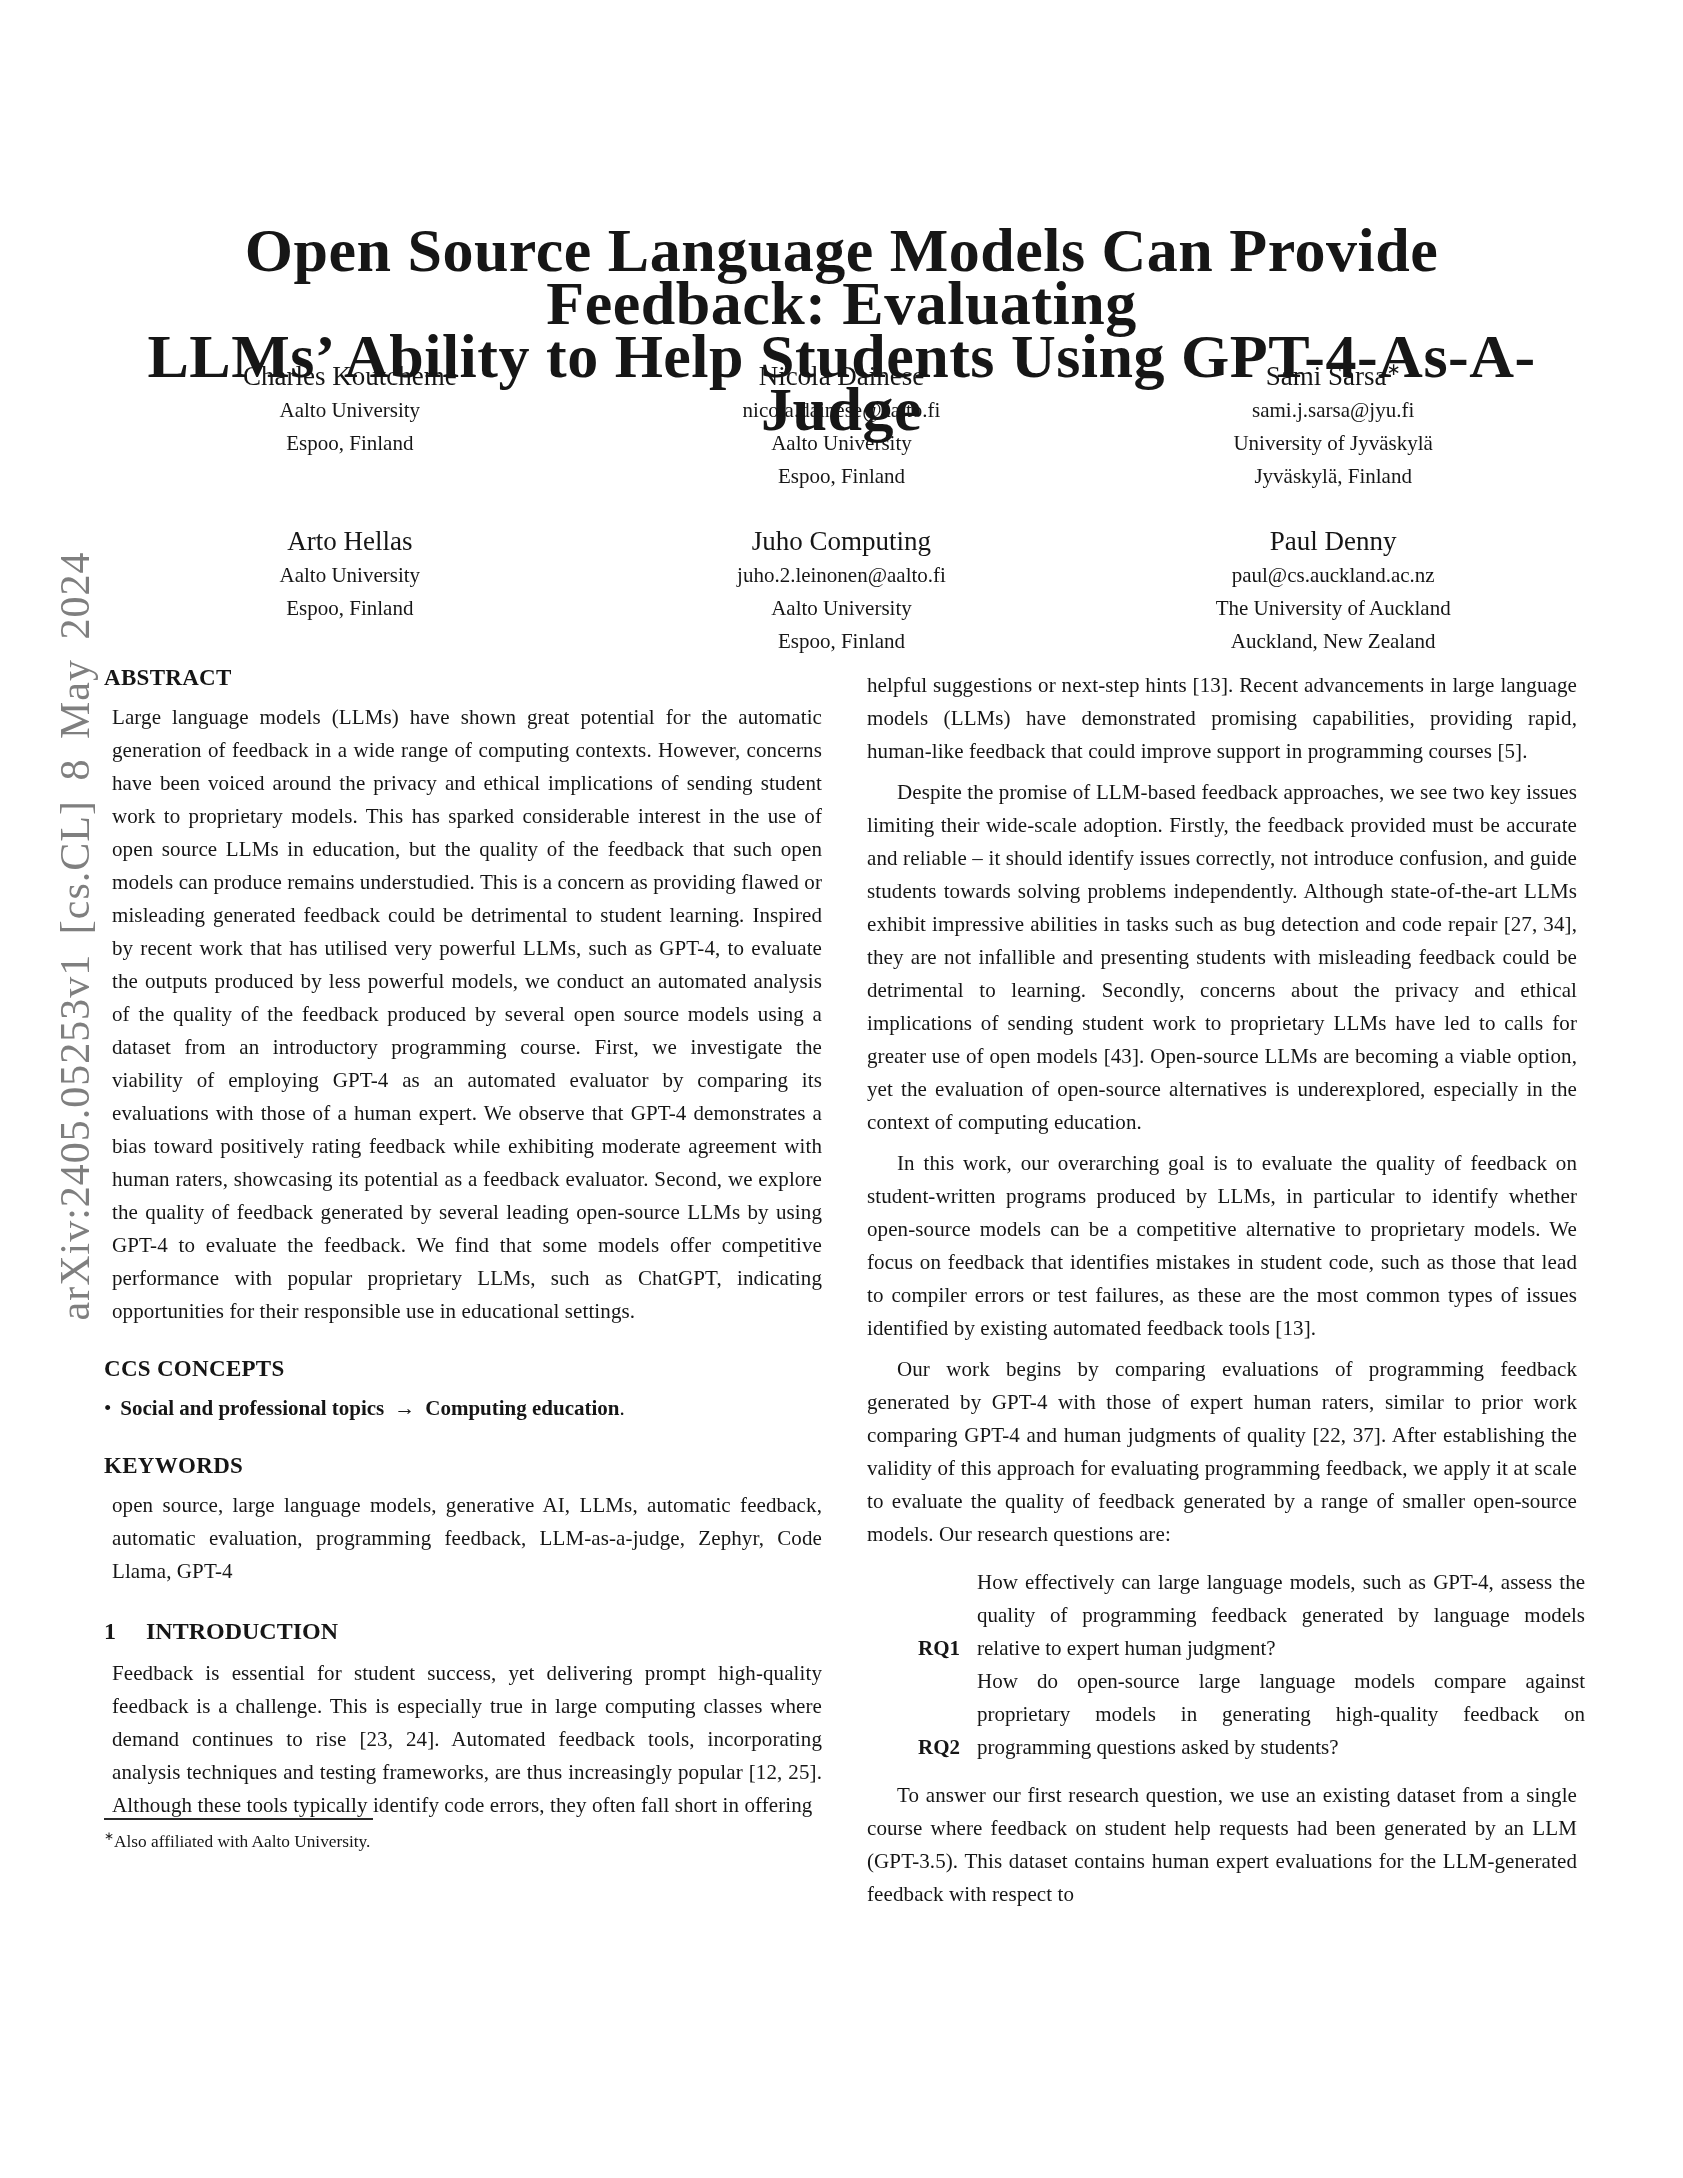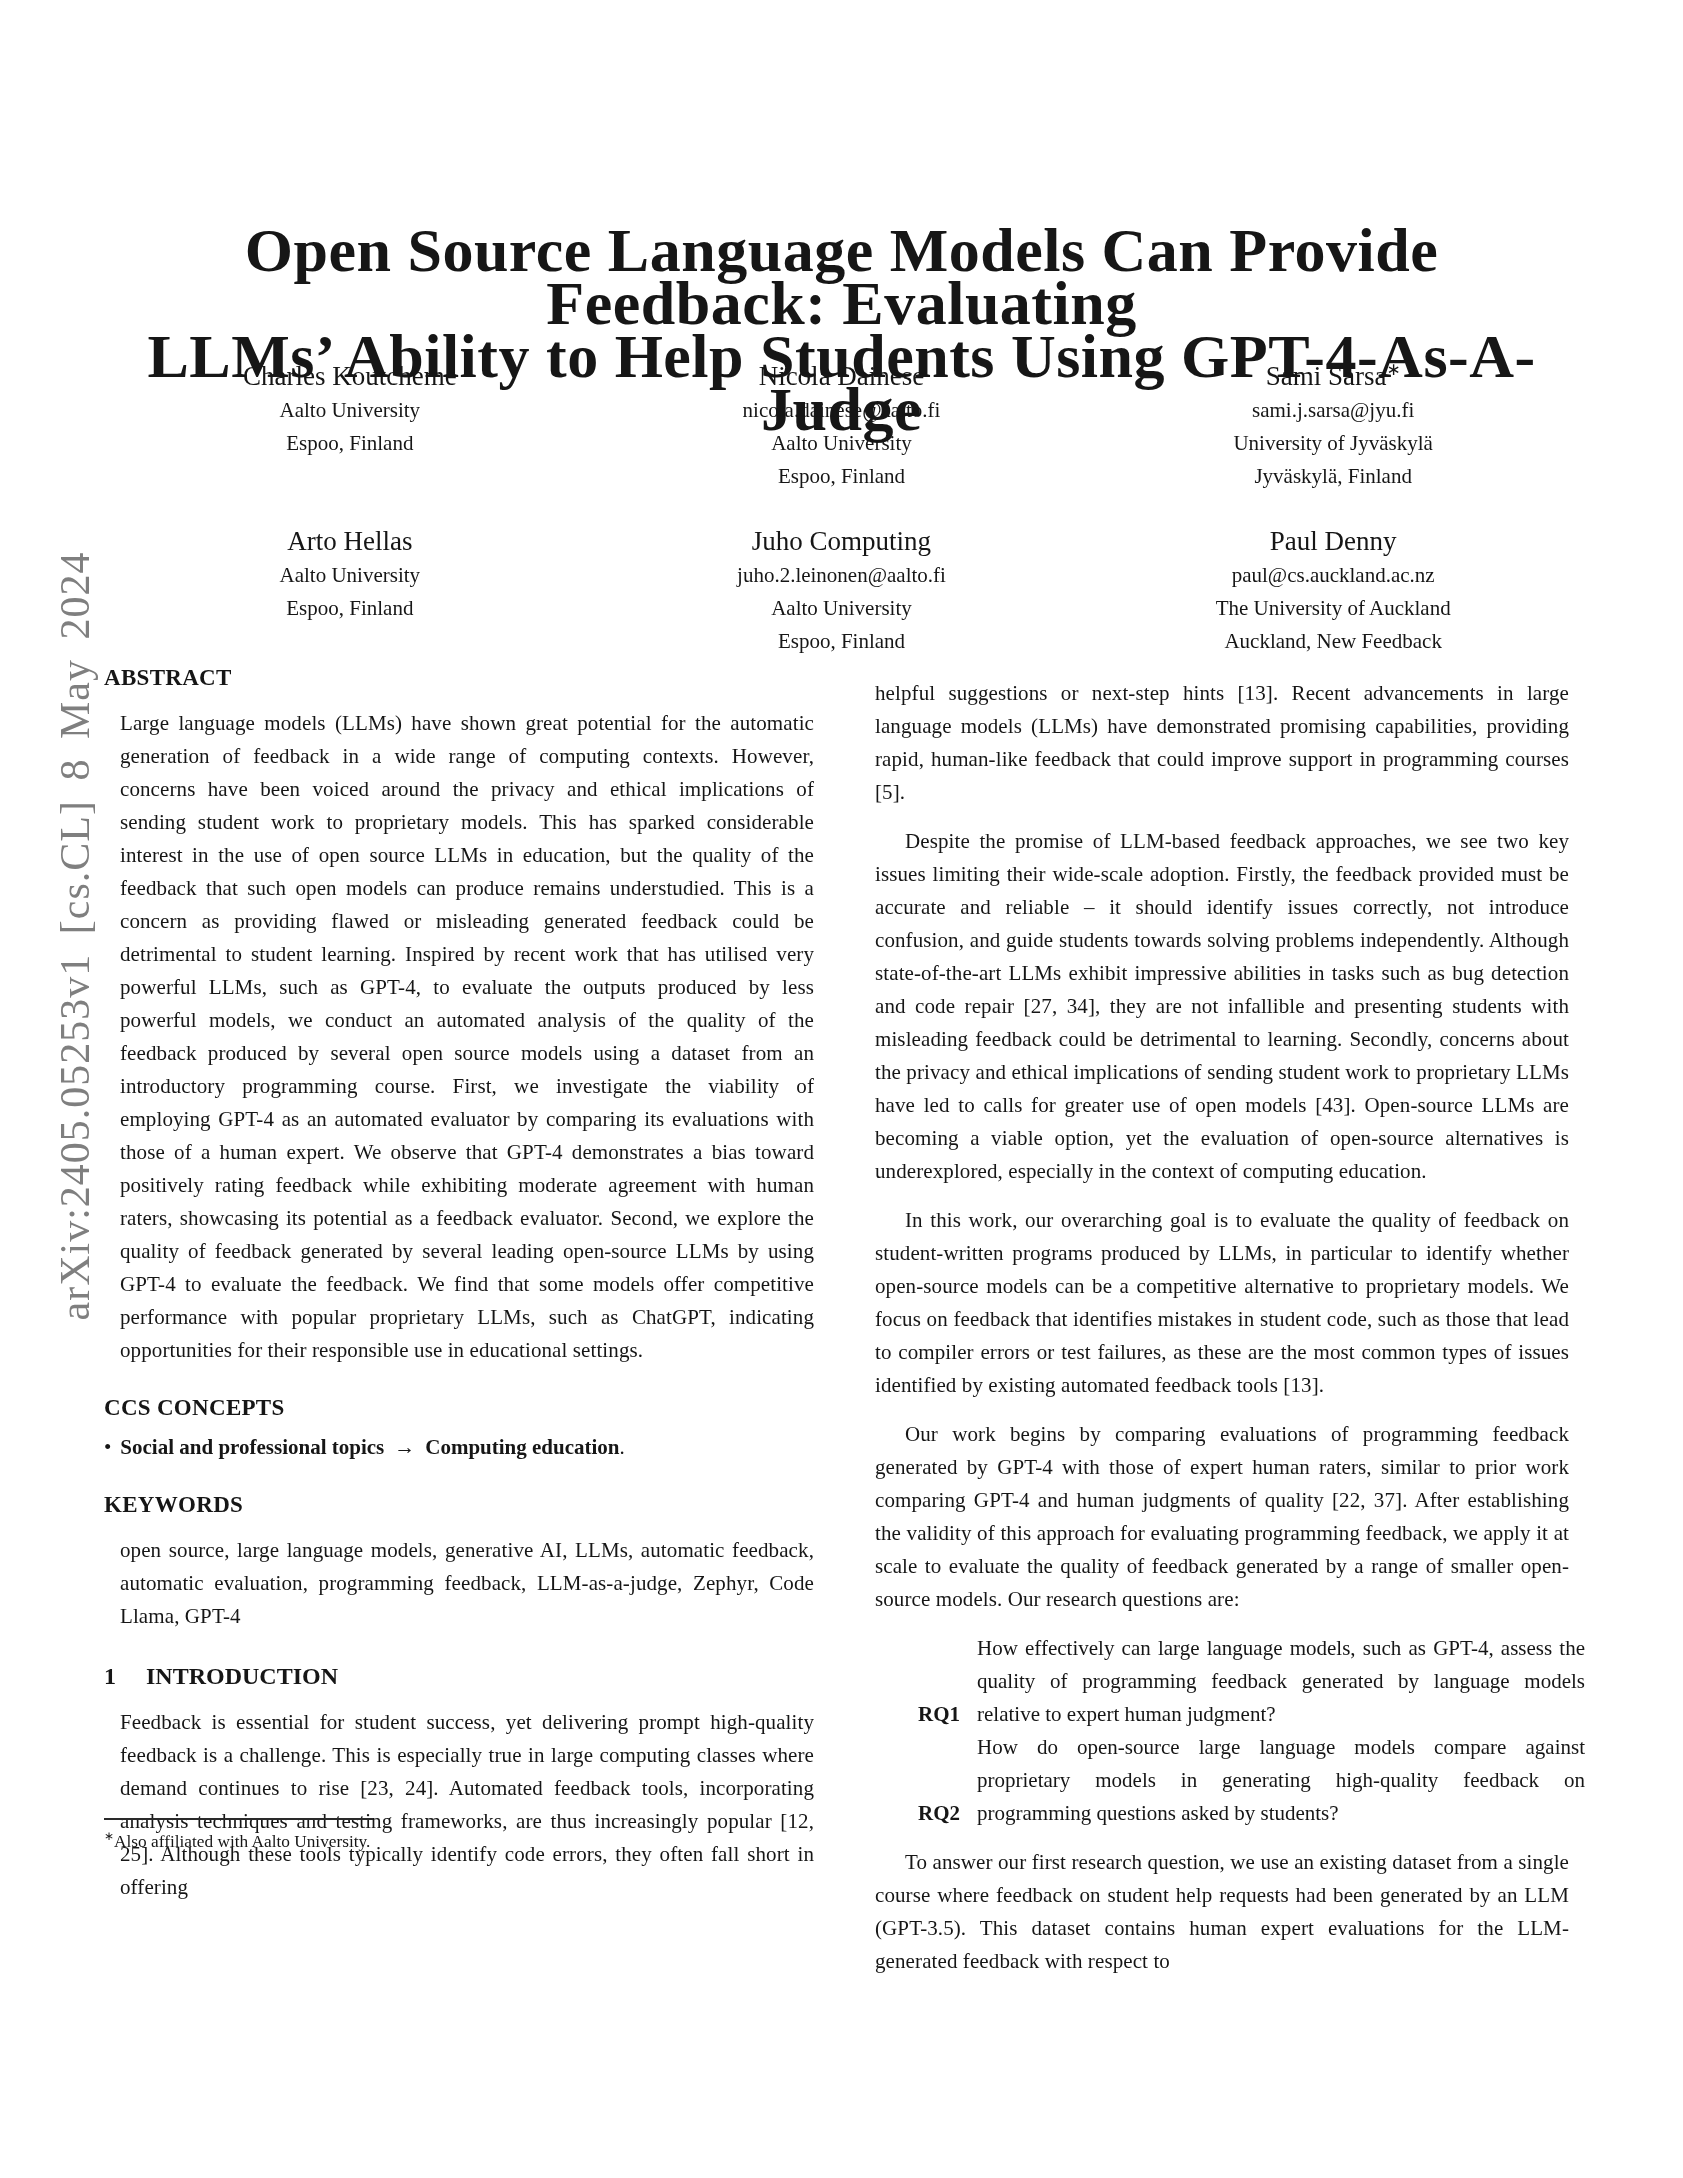--- a/index.html
+++ b/index.html
@@ -36,21 +36,21 @@
   .col-right { left:859px; top:661px; }
   .heading {
     font-size:23px; font-weight:bold; letter-spacing:0.3px;
     margin:0 0 10px 0;
   }
   .heading.spaced { margin-top:28px; }
   .sec-heading { font-size:24px; font-weight:bold; margin:30px 0 12px 0; }
   .sec-num { margin-right:30px; }
   .body-text {
     font-size:21px; line-height:33px; text-align:justify;
-    letter-spacing:0.1px; margin:16px;
+    letter-spacing:0.1px; margin:8px;
   }
   .indent { text-indent:30px; }
   .ccs-line { font-size:21px; line-height:33px; margin:0; }
   .ccs-bullet { margin-right:9px; }
   .ccs-arrow { margin:0 10px; }
   .rq-list { margin:15px 0; padding-left:59px; }
   .rq-item { display:flex; gap:13px; margin:0;align-items:flex-end; }
   .rq-label { font-weight:bold; font-size:21px; line-height:33px; flex:0 0 46px; }
   .rq-text { font-size:21px; line-height:33px; text-align:justify; margin:0; }
   
@@ -97,21 +97,21 @@
     <div class="author">
       <div class="author-name"><span>Juho Computing</span><sup></sup></div>
       <div class="author-line">juho.2.leinonen@aalto.fi</div>
       <div class="author-line">Aalto University</div>
       <div class="author-line">Espoo, Finland</div>
     </div>
     <div class="author">
       <div class="author-name"><span>Paul Denny</span><sup></sup></div>
       <div class="author-line">paul@cs.auckland.ac.nz</div>
       <div class="author-line">The University of Auckland</div>
-      <div class="author-line">Auckland, New Feedback</div>
+      <div class="author-line">Auckland, New Zealand</div>
     </div>
   </div>
 
   <div class="col col-left">
     <h2 class="heading">ABSTRACT</h2>
     <p class="body-text">Large language models (LLMs) have shown great potential for the automatic generation of feedback in a wide range of computing contexts. However, concerns have been voiced around the privacy and ethical implications of sending student work to proprietary models. This has sparked considerable interest in the use of open source LLMs in education, but the quality of the feedback that such open models can produce remains understudied. This is a concern as providing flawed or misleading generated feedback could be detrimental to student learning. Inspired by recent work that has utilised very powerful LLMs, such as GPT-4, to evaluate the outputs produced by less powerful models, we conduct an automated analysis of the quality of the feedback produced by several open source models using a dataset from an introductory programming course. First, we investigate the viability of employing GPT-4 as an automated evaluator by comparing its evaluations with those of a human expert. We observe that GPT-4 demonstrates a bias toward positively rating feedback while exhibiting moderate agreement with human raters, showcasing its potential as a feedback evaluator. Second, we explore the quality of feedback generated by several leading open-source LLMs by using GPT-4 to evaluate the feedback. We find that some models offer competitive performance with popular proprietary LLMs, such as ChatGPT, indicating opportunities for their responsible use in educational settings.</p>
 
     <h2 class="heading spaced">CCS CONCEPTS</h2>
     <p class="ccs-line"><span class="ccs-bullet">•</span><b>Social and professional topics</b><span class="ccs-arrow">→</span><b>Computing education</b><span>.</span></p>
 

